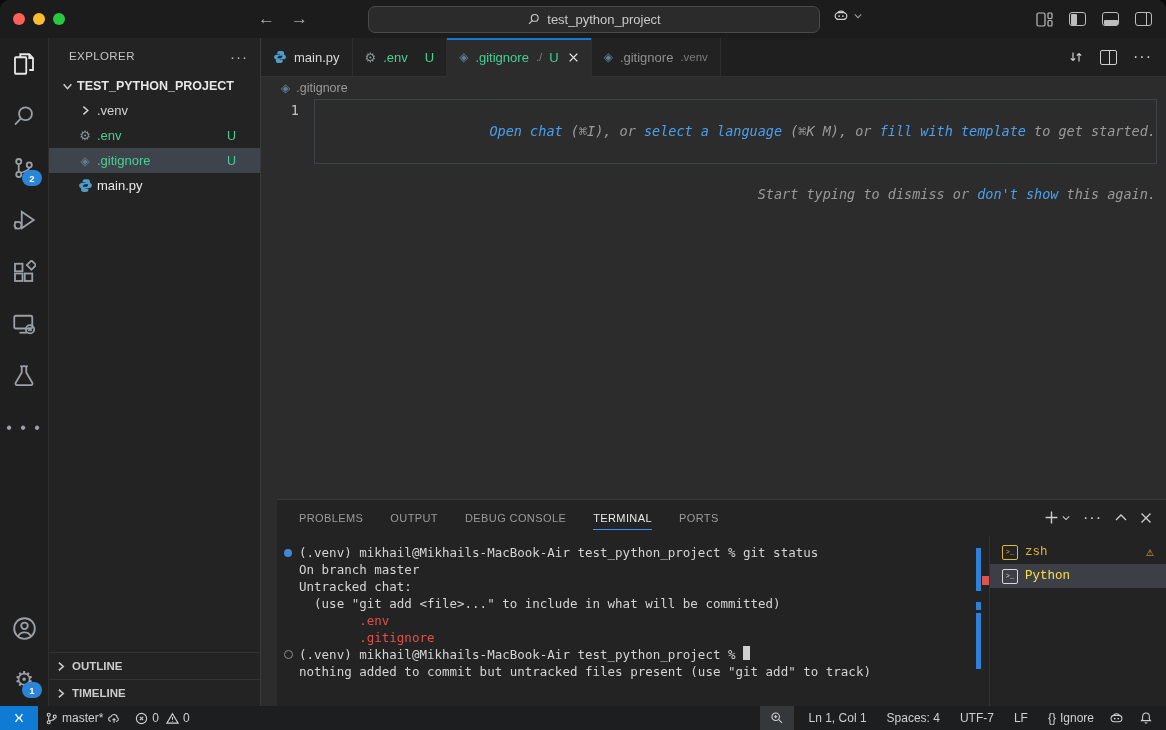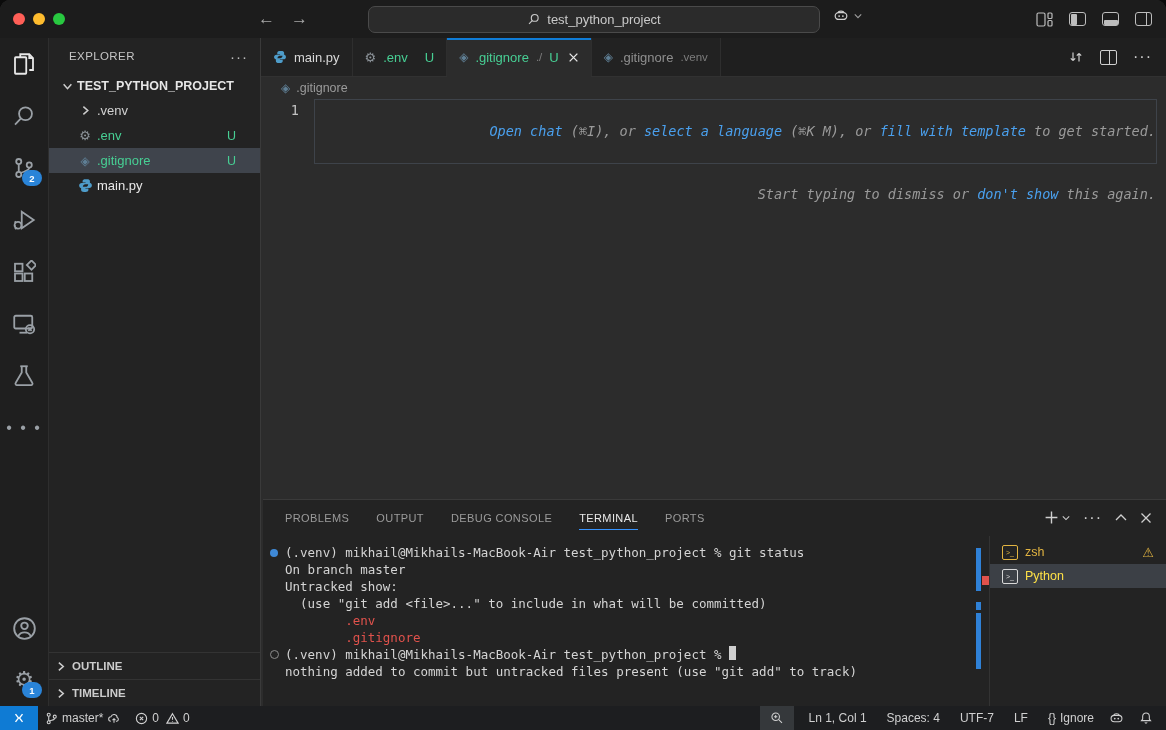--- a/index.html
+++ b/index.html
@@ -83,21 +83,21 @@
   .code{position:absolute;top:62px;left:0;right:0;bottom:206px;font-size:13.5px;line-height:21px;}
   .code-line{display:flex;white-space:pre;}
   .ln{width:38px;text-align:right;padding-right:16px;color:#8a8a8a;flex:none;}
   .ln.active{color:#c2c2c2;}
   .hintwrap{flex:1;margin-right:10px;text-align:right;}
   .hintwrap.boxed{outline:1px solid #3e434a;}
   .ghost{color:#9a9a9a;font-style:italic;}
   .ghostlink{color:#4aa0ee;font-style:italic;cursor:pointer;}
 
   
-  .panel{position:absolute;left:2px;right:0;bottom:0;height:206px;background:#232323;border-top:1px solid #3a3a3a;}
+  .panel{position:absolute;left:16px;right:0;bottom:0;height:206px;background:#232323;border-top:1px solid #3a3a3a;}
   .panel-header{height:35px;display:flex;align-items:center;padding-left:22px;position:relative;}
   .ptab{font-size:11px;letter-spacing:.4px;color:#9b9b9b;margin-right:27px;cursor:pointer;
         height:100%;display:flex;align-items:center;position:relative;}
   .ptab.active{color:#e9e9e9;}
   .ptab.active::after{content:"";position:absolute;left:0;right:0;bottom:5px;height:1px;background:#3794ff;}
   .panel-actions{position:absolute;right:14px;top:0;height:100%;display:flex;align-items:center;gap:13px;}
   .panel-actions svg{stroke:#cfcfcf;fill:none;stroke-width:1.3;}
   .panel-actions .plusgrp{display:flex;align-items:center;gap:3px;}
   .panel-body{position:absolute;top:36px;left:0;right:0;bottom:0;}
   .terminal{position:absolute;left:0;top:0;bottom:0;right:190px;padding-top:8px;
@@ -106,21 +106,21 @@
   .tgutter{width:22px;flex:none;display:flex;justify-content:center;align-items:center;}
   .dot-filled{width:8px;height:8px;border-radius:50%;background:#3f89d6;}
   .dot-hollow{width:7px;height:7px;border-radius:50%;border:1px solid #8b8b8b;}
   .tred{color:#e0524c;}
   .cursor-block{display:inline-block;width:7px;height:14px;background:#cfcfcf;vertical-align:-2px;}
   .term-marks{position:absolute;top:0;bottom:0;right:177px;width:13px;}
   .tm{position:absolute;}
   .tm.blue{left:0;width:5px;background:#2f81d7;}
   .tm.red{left:6px;width:7px;background:#e0524c;}
   .term-sidebar{position:absolute;right:0;top:0;bottom:0;width:176px;border-left:1px solid #333;padding-top:4px;}
-  .trow{height:24px;display:flex;align-items:center;gap:7px;padding-left:12px;font-size:12.5px;cursor:pointer;position:relative;}
+  .trow{height:24px;display:flex;align-items:center;gap:7px;padding-left:12px;font-size:12.5px;cursor:pointer;position:relative;font-family:Liberation Mono, monospace;}
   .trow.selected{background:#3c4046;}
   .term-ico{width:14px;height:13px;border:1.1px solid currentColor;border-radius:2px;
             font-size:7px;display:flex;align-items:center;justify-content:center;line-height:1;}
   .yellow{color:#e2b441;}
   .warn-tri{position:absolute;right:12px;color:#e2b441;font-size:13px;}
 
   
   .statusbar{position:absolute;left:0;right:0;bottom:0;height:24px;background:#1d1e20;
              display:flex;align-items:center;font-size:12px;color:#d0d0d0;}
   .sb-remote{width:38px;height:24px;background:#0f7bd4;display:flex;align-items:center;
@@ -390,21 +390,21 @@
             </svg>
           <svg width="12" height="12" viewBox="0 0 12 12">
               <path d="M1.5 1.5l9 9M10.5 1.5l-9 9"></path>
             </svg>
         </div>
       </div>
       <div class="panel-body">
         <div class="terminal mono">
           <div class="tline"><span class="tgutter"><span class="dot-filled"></span></span><span>(.venv) mikhail@Mikhails-MacBook-Air test_python_project % git status</span></div>
           <div class="tline"><span class="tgutter"></span><span>On branch master</span></div>
-          <div class="tline"><span class="tgutter"></span><span>Untracked show:</span></div>
+          <div class="tline"><span class="tgutter"></span><span>Untracked chat:</span></div>
           <div class="tline"><span class="tgutter"></span><span>  (use "git add &lt;file&gt;..." to include in what will be committed)</span></div>
           <div class="tline"><span class="tgutter"></span><span class="tred">        .env</span></div>
           <div class="tline"><span class="tgutter"></span><span class="tred">        .gitignore</span></div>
           <div class="tline"><span class="tgutter"></span><span></span></div>
           <div class="tline"><span class="tgutter"><span class="dot-hollow"></span></span><span>(.venv) mikhail@Mikhails-MacBook-Air test_python_project % </span><span class="cursor-block"></span></div>
           <div class="tline"><span class="tgutter"></span><span>nothing added to commit but untracked files present (use "git add" to track)</span></div>
         </div>
         <div class="term-marks">
           <div class="tm blue" style="top:12px;height:43px"></div>
           <div class="tm red" style="top:40px;height:9px"></div>

